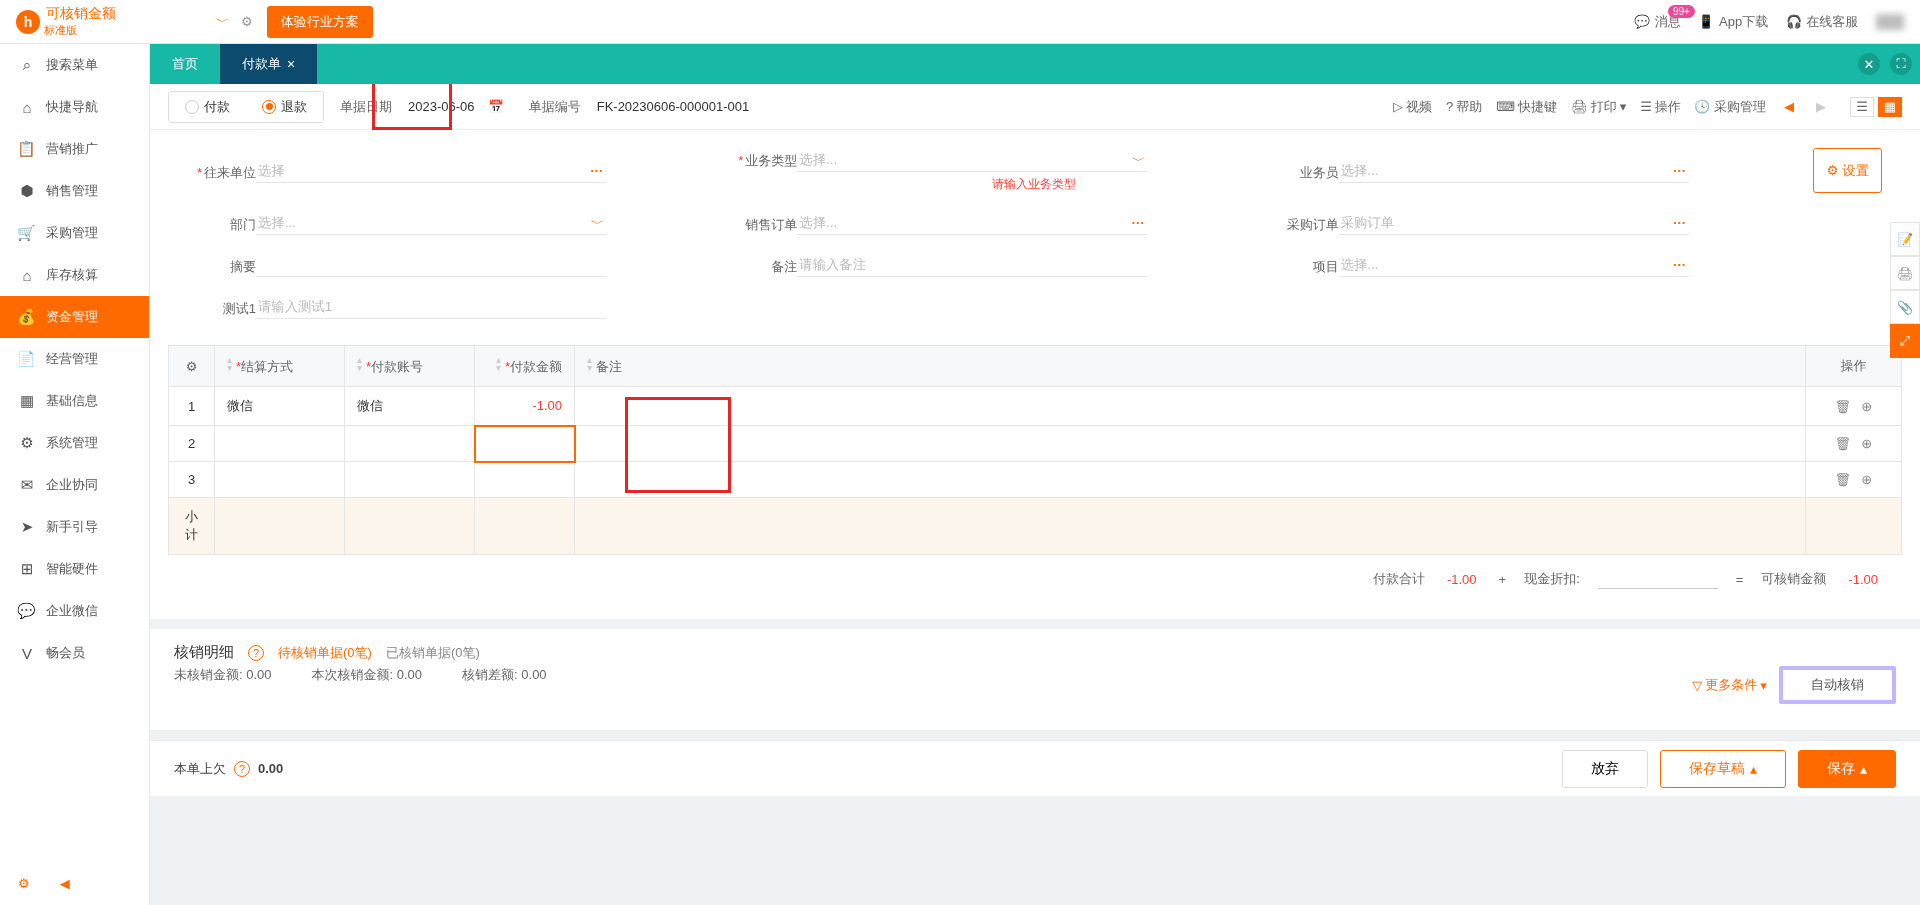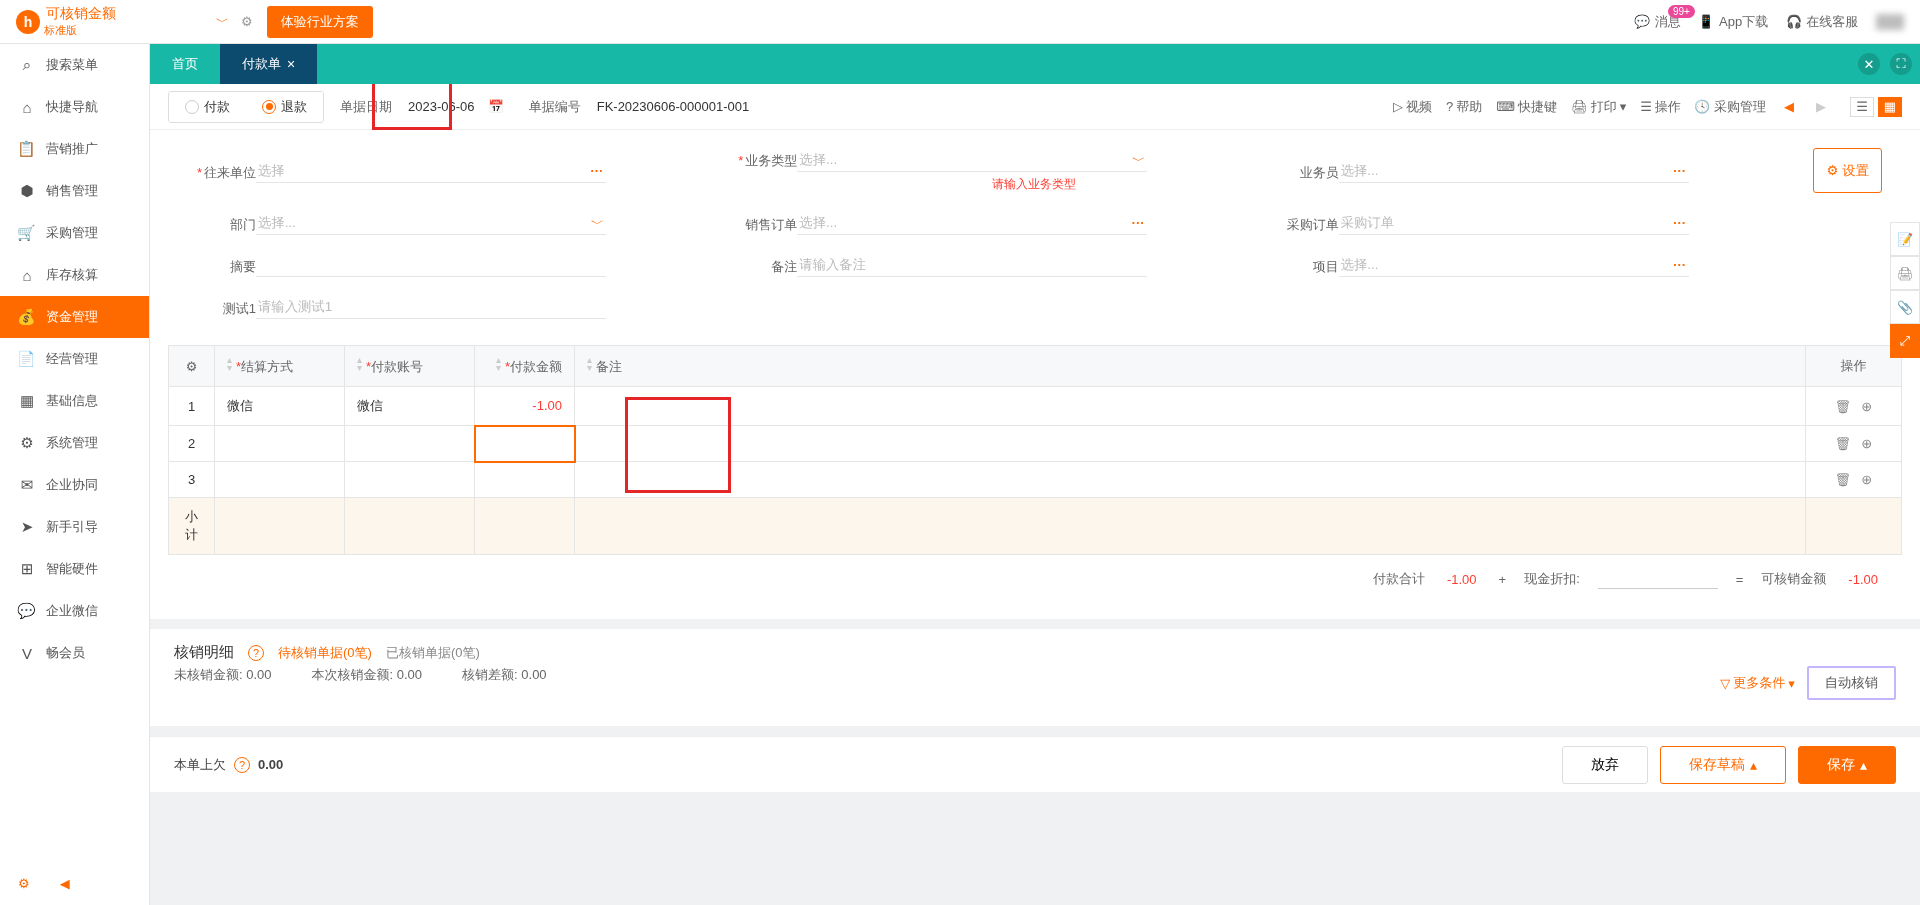--- a/index.html
+++ b/index.html
@@ -77,21 +77,21 @@
 .disc-input{border:none;border-bottom:1px solid #ccc;width:120px;outline:none;padding:2px}
 .detail-section{background:#fff;margin:10px 0 0;padding:14px 24px 20px}
 .detail-title{display:flex;align-items:center;gap:14px;margin-bottom:4px}
 .detail-title h3{font-size:15px;font-weight:500}
 .q-icon{color:#ff6a00;border:1px solid #ff6a00;width:16px;height:16px;border-radius:50%;display:inline-flex;align-items:center;justify-content:center;font-size:11px}
 .tab-pill{color:#ff6a00;cursor:pointer}
 .tab-pill.gray{color:#888}
 .stats-row{display:flex;gap:40px;color:#666;margin-bottom:6px}
 .detail-right{margin-left:auto;display:flex;align-items:center;gap:12px}
 .more-cond{color:#ff6a00;cursor:pointer;display:flex;align-items:center;gap:3px}
-.auto-btn{border:2px solid #c4b5fd;background:#fff;padding:6px 16px;cursor:pointer;color:#555;border-radius:2px}
+.auto-btn{border:4px solid #c4b5fd;background:#fff;padding:6px 28px;cursor:pointer;color:#555;border-radius:2px}
 .footer-bar{height:56px;background:#fff;border-top:1px solid #eee;display:flex;align-items:center;padding:0 24px;margin-top:10px}
 .footer-left{display:flex;align-items:center;gap:8px;color:#444}
 .footer-right{margin-left:auto;display:flex;gap:12px}
 .btn{padding:9px 28px;border-radius:3px;cursor:pointer;font-size:14px;border:1px solid #ddd;background:#fff}
 .btn-outline-o{border-color:#ff6a00;color:#ff6a00;display:flex;align-items:center;gap:5px}
 .btn-primary-o{background:#ff6a00;color:#fff;border-color:#ff6a00;display:flex;align-items:center;gap:5px}
 .right-rail{position:fixed;right:0;top:222px;display:flex;flex-direction:column;gap:0}
 .rail-btn{width:30px;height:34px;background:#fff;border:1px solid #e5e5e5;display:flex;align-items:center;justify-content:center;color:#888;cursor:pointer}
 .rail-btn.orange{background:#ff6a00;color:#fff;border-color:#ff6a00}
 .content-scroll{flex:1;overflow-y:auto;position:relative}

